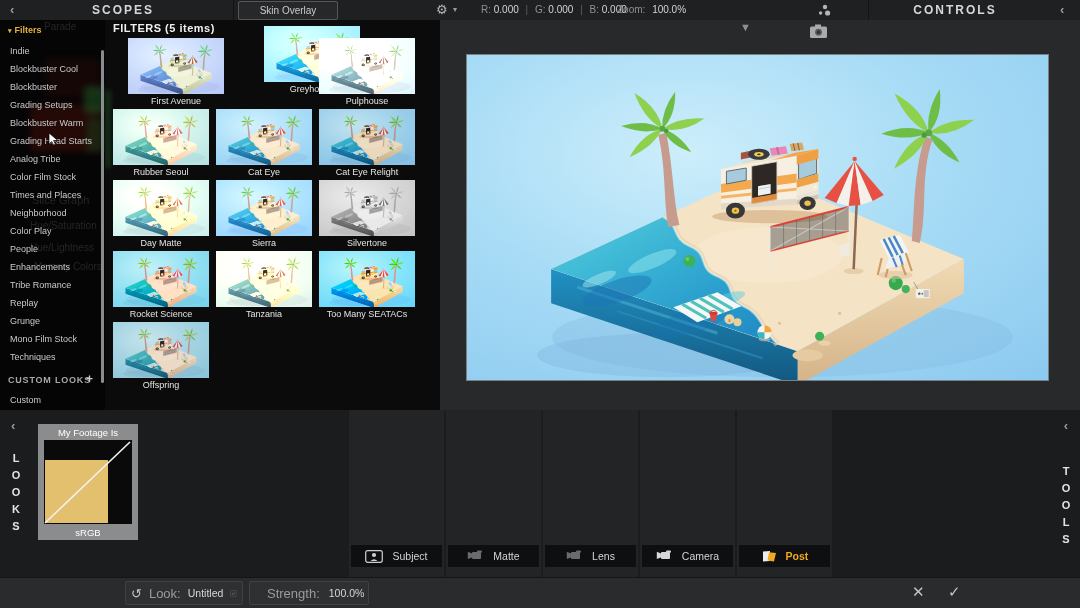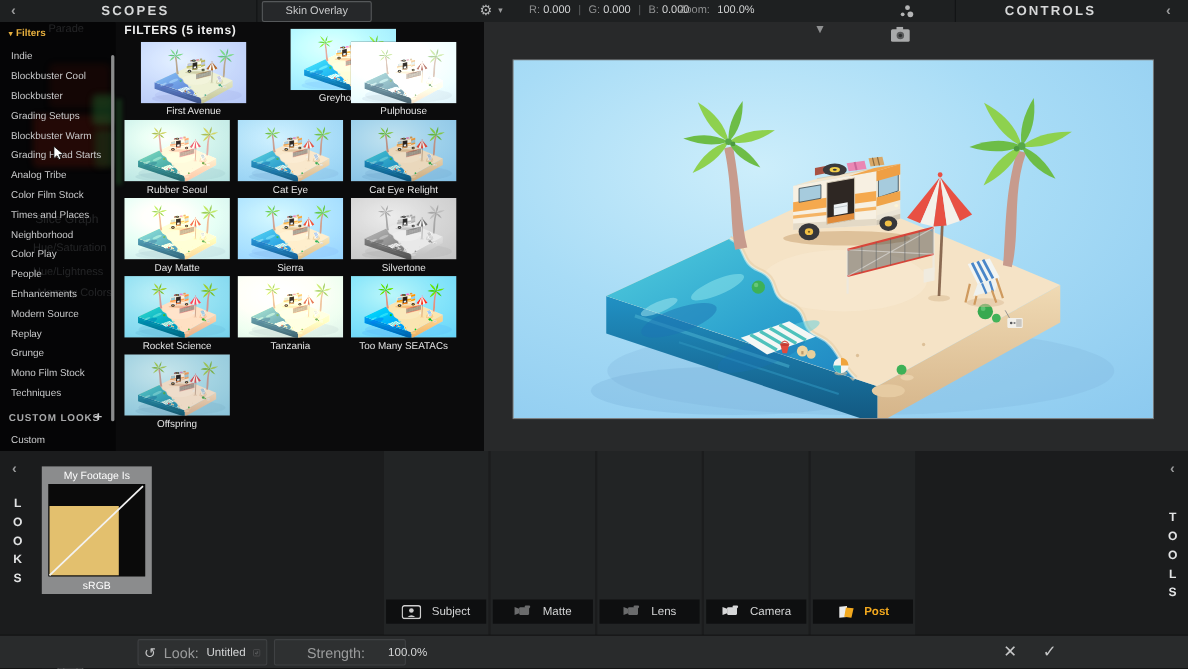--- a/index.html
+++ b/index.html
@@ -318,21 +318,21 @@
       <div class="sb-item" style="top:80px;">Grading Setups</div>
       <div class="sb-item" style="top:98px;">Blockbuster Warm</div>
       <div class="sb-item" style="top:116px;">Grading Head Starts</div>
       <div class="sb-item" style="top:134px;">Analog Tribe</div>
       <div class="sb-item" style="top:152px;">Color Film Stock</div>
       <div class="sb-item" style="top:170px;">Times and Places</div>
       <div class="sb-item" style="top:188px;">Neighborhood</div>
       <div class="sb-item" style="top:206px;">Color Play</div>
       <div class="sb-item" style="top:224px;">People</div>
       <div class="sb-item" style="top:242px;">Enhancements</div>
-      <div class="sb-item" style="top:260px;">Modern Source</div>
+      <div class="sb-item" style="top:260px;">Tribe Romance</div>
       <div class="sb-item" style="top:278px;">Replay</div>
       <div class="sb-item" style="top:296px;">Grunge</div>
       <div class="sb-item" style="top:314px;">Mono Film Stock</div>
       <div class="sb-item" style="top:332px;">Techniques</div>
       <div class="sb-header" style="top:355px;">CUSTOM LOOKS</div>
       <div class="sb-plus" style="top:352px;">+</div>
       <div class="sb-item" style="top:375px;">Custom</div>
 
       <div class="sb-scroll"></div>
       <svg class="cursor" width="11" height="14">
@@ -562,21 +562,21 @@
     <div class="sb-section" style="left:125px;width:118px;padding:0 5px;gap:7px;">
       <span class="reset-glyph">↺</span>
       <span class="sb-lab">Look:</span>
       <span class="sb-val">Untitled</span>
       <svg width="15" height="15" viewBox="0 0 15 15" style="margin-left:auto;">
         <rect x="1" y="1" width="13" height="13" rx="1.5" fill="none" stroke="#5c5d5e" stroke-width="1.2"></rect>
         <path d="M9.5,4 L9.5,8.5 L5,8.5" fill="none" stroke="#6e6f70" stroke-width="1.3"></path>
         <path d="M7,6.3 L4.7,8.5 L7,10.7" fill="none" stroke="#6e6f70" stroke-width="1.3"></path>
       </svg>
     </div>
-    <div class="sb-section" style="left:249px;width:120px;padding:0 8px;gap:21px;">
+    <div class="sb-section" style="left:249px;width:120px;padding:0 8px;gap:9px;">
       <svg width="15" height="15" viewBox="0 0 15 15">
         <circle cx="7.5" cy="7.5" r="5.8" fill="none" stroke="#c6c7c8" stroke-width="1.5"></circle>
         <line x1="3.6" y1="3.6" x2="11.4" y2="11.4" stroke="#c6c7c8" stroke-width="1.5"></line>
       </svg>
       <span class="sb-lab">Strength:</span>
       <span class="sb-val">100.0%</span>
     </div>
     <div class="xmark" style="left:912px;">✕</div>
     <div class="check" style="left:948px;">✓</div>
   </div>

